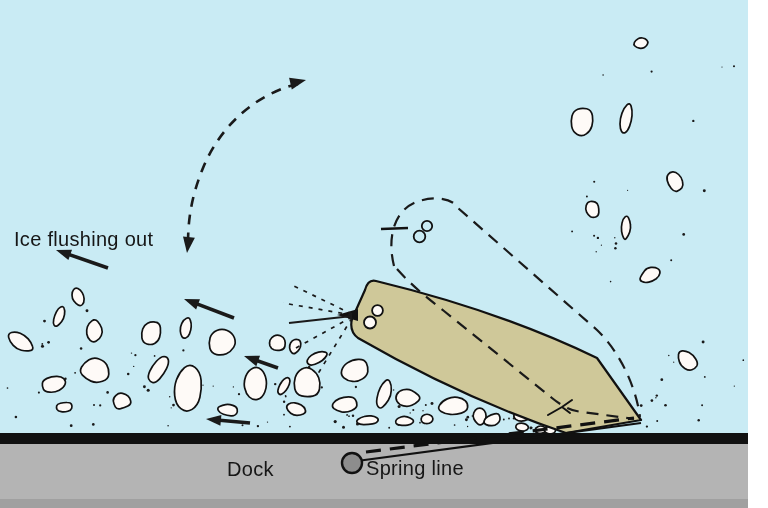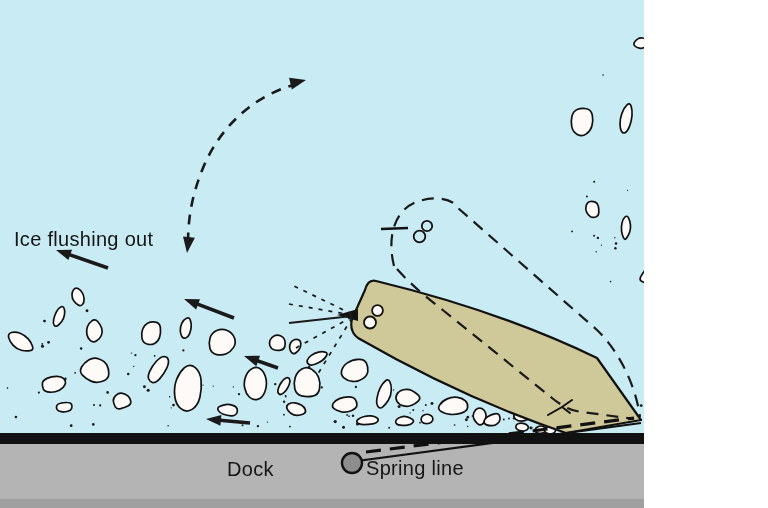--- a/index.html
+++ b/index.html
@@ -1,16 +1,16 @@
 <!DOCTYPE html>
 <html><head>
 <meta charset="utf-8">
 <style>
   html,body{margin:0;padding:0;background:#ffffff;}
-  .stage{width:644px;height:508px;overflow:hidden;position:relative;}
+  .stage{width:748px;height:508px;overflow:hidden;position:relative;}
   svg{display:block;}
   text{font-family:"Liberation Sans","DejaVu Sans",sans-serif;fill:#161616;}
   .lbl{font-size:20px;letter-spacing:0.3px;}
   .dashA{fill:none;stroke:#1a1a1a;stroke-width:2.6;stroke-dasharray:10 8;stroke-linecap:butt;}
   .ghost{fill:none;stroke:#1a1a1a;stroke-width:2.2;stroke-dasharray:12 8;stroke-linecap:butt;}
   .propdot{fill:none;stroke:#1a1a1a;stroke-width:1.7;stroke-dasharray:4 6;}
   .propsolid{fill:none;stroke:#1a1a1a;stroke-width:2;}
   .springsolid{fill:none;stroke:#111;stroke-width:2.2;}
   .springghost{fill:none;stroke:#111;stroke-width:3.2;stroke-dasharray:15 9;}
   .chock{fill:none;stroke:#111;stroke-width:2;stroke-linecap:round;}

